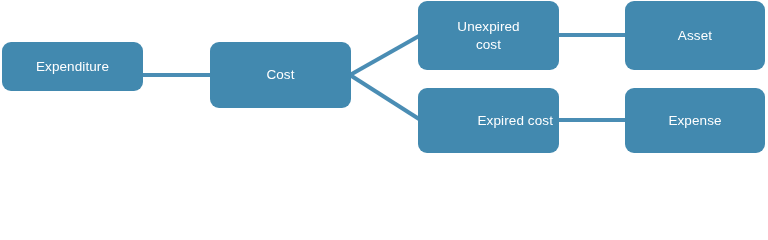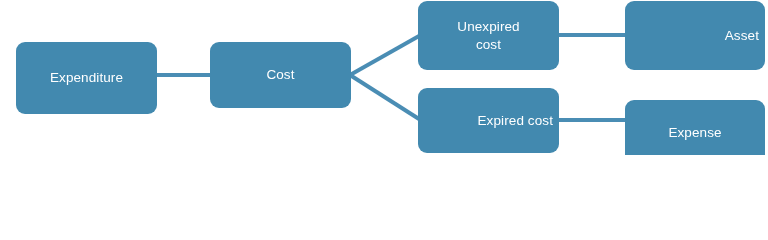--- a/index.html
+++ b/index.html
@@ -51,38 +51,38 @@
 <div id="diagram-canvas">
 
   <svg id="connector-layer" viewBox="0 0 768 155" width="768" height="155" xmlns="http://www.w3.org/2000/svg">
     <line x1="142" y1="75" x2="211" y2="75" stroke="#4A8DB4" stroke-width="4" stroke-linecap="butt"></line>
     <line x1="350" y1="75" x2="419" y2="36" stroke="#4A8DB4" stroke-width="4" stroke-linecap="butt"></line>
     <line x1="350" y1="75" x2="419" y2="119" stroke="#4A8DB4" stroke-width="4" stroke-linecap="butt"></line>
     <line x1="558" y1="35" x2="626" y2="35" stroke="#4A8DB4" stroke-width="4" stroke-linecap="butt"></line>
     <line x1="558" y1="120" x2="626" y2="120" stroke="#4A8DB4" stroke-width="4" stroke-linecap="butt"></line>
   </svg>
 
-  <div class="node-box" style="left:16px; top:42px; width:141px; height:72px;">
+  <div class="node-box" style="left:2px; top:42px; width:141px; height:49px;">
     <span class="node-label">Expenditure</span>
   </div>
 
   <div class="node-box" style="left:210px; top:42px; width:141px; height:66px;">
     <span class="node-label">Cost</span>
   </div>
 
   <div class="node-box" style="left:418px; top:1px; width:141px; height:69px;">
     <span class="node-label">Unexpired
 cost</span>
   </div>
 
-  <div class="node-box" style="left:625px; top:1px; width:140px; height:69px;justify-content:flex-end;">
+  <div class="node-box" style="left:625px; top:1px; width:140px; height:69px;">
     <span class="node-label">Asset</span>
   </div>
 
   <div class="node-box" style="left:418px; top:88px; width:141px; height:65px;justify-content:flex-end;">
     <span class="node-label">Expired cost</span>
   </div>
 
-  <div class="node-box" style="left:625px; top:88px; width:140px; height:65px;margin-top:12px;">
+  <div class="node-box" style="left:625px; top:88px; width:140px; height:65px;">
     <span class="node-label">Expense</span>
   </div>
 
 </div>
 
 </body></html>

